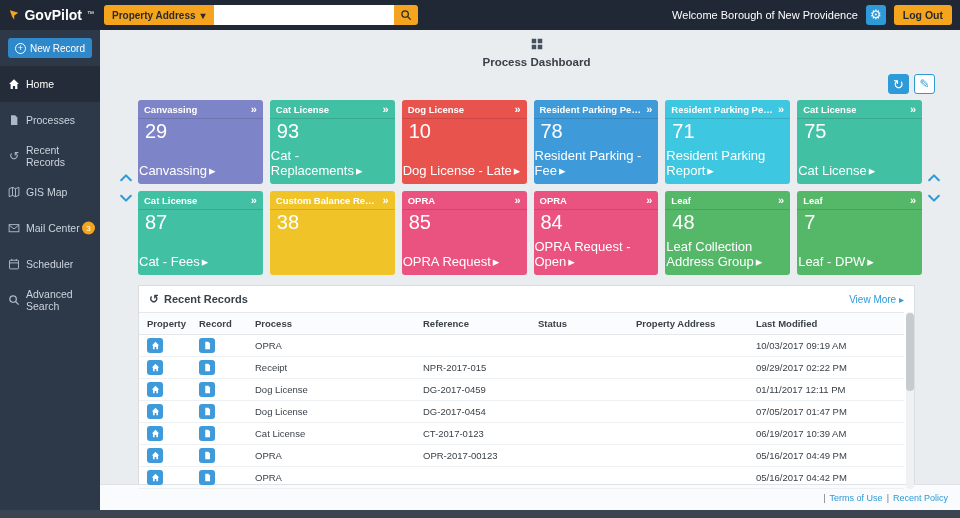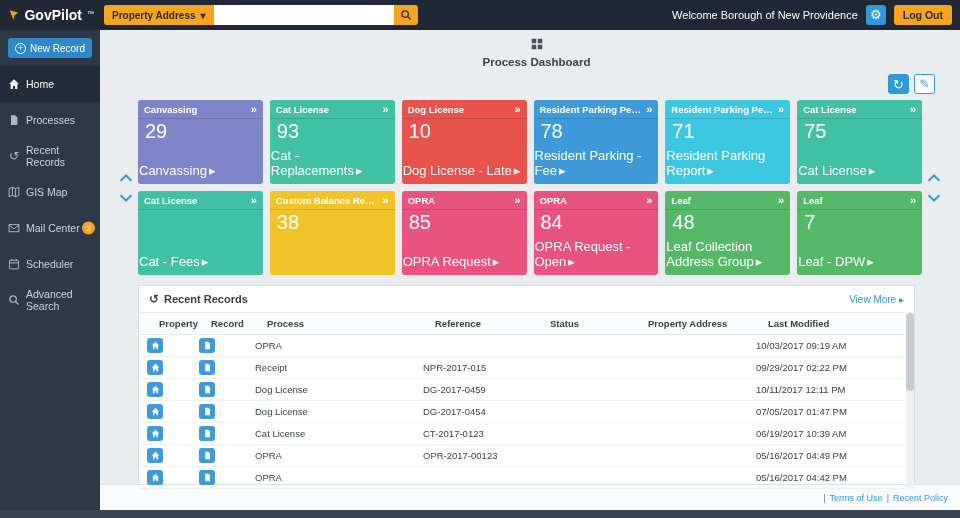--- a/index.html
+++ b/index.html
@@ -54,21 +54,21 @@
   .card-link { margin-top:auto; padding:0 1px 5px; font-size:13px; line-height:1.2; }
   .card-link .caret { margin-left:2px; }
 
   
   .recent-panel { flex:1; margin:10px 45px 0 38px; background:#fff; border:1px solid #d9dee2; border-bottom:none; display:flex; flex-direction:column; min-height:0; }
   .recent-header { display:flex; align-items:center; gap:5px; padding:6px 10px; font-size:11px; font-weight:bold; color:#3a4149; }
   .recent-header .hist { font-size:12px; }
   .view-more { margin-left:auto; color:#2e9ad8; font-size:10px; font-weight:normal; cursor:pointer; text-decoration:none; }
   .table-wrap { position:relative; padding-right:10px; }
   table { width:100%; border-collapse:collapse; font-size:9.5px; color:#3a4149; table-layout:fixed; }
-  thead th { text-align:left; font-weight:bold; padding:5px 20px; background:#fbfcfd; border-top:1px solid #e4e8eb; border-bottom:1px solid #e4e8eb; font-size:9.5px; }
+  thead th { text-align:left; font-weight:bold; padding:5px 8px; background:#fbfcfd; border-top:1px solid #e4e8eb; border-bottom:1px solid #e4e8eb; font-size:9.5px; }
   tbody td { padding:3px 8px; border-bottom:1px solid #eef1f3; height:21px; vertical-align:middle; white-space:nowrap; overflow:hidden; }
   .cell-icon-btn { width:16px; height:15px; background:#3e9ad9; border:none; border-radius:3px; color:#fff; display:flex; align-items:center; justify-content:center; cursor:pointer; padding:0; }
   .vscroll { position:absolute; right:0; top:0; bottom:0; width:8px; background:#f0f1f3; border-radius:4px; cursor:pointer; }
   .vscroll-thumb { position:absolute; top:1px; left:0; width:8px; height:44%; background:#c6cbd0; border-radius:4px; cursor:grab; }
 
   
   .footer { height:26px; background:#fafbfc; border-top:1px solid #dfe3e6; display:flex; align-items:center; justify-content:flex-end; gap:4px; padding:0 12px; font-size:9px; color:#6e7780; }
   .footer a { color:#2e9ad8; text-decoration:none; cursor:pointer; }
 
   .bottom-strip { height:8px; background:#3b4450; width:100%; }
@@ -280,20 +280,21 @@
             </div>
           <div class="card-count">75</div>
           <div class="card-link"><span>Cat License</span><span class="caret">▸</span></div>
         </div>
 
         <div class="card" style="background: rgb(65, 192, 163);">
           <div class="card-header">
               <span class="title">Cat License</span>
               <span class="dbl">»</span>
             </div>
+          <div class="card-count">87</div>
           <div class="card-link"><span>Cat - Fees</span><span class="caret">▸</span></div>
         </div>
 
         <div class="card" style="background: rgb(240, 196, 41);">
           <div class="card-header">
               <span class="title">Custom Balance Report</span>
               <span class="dbl">»</span>
             </div>
           <div class="card-count">38</div>
         </div>
@@ -432,21 +433,21 @@
                   <button class="cell-icon-btn">
                     <svg class="ic" width="9" height="9">
                       <use href="#i-file"></use>
                     </svg>
                   </button>
                 </td>
               <td>Dog License</td>
               <td>DG-2017-0459</td>
               <td></td>
               <td></td>
-              <td>10/11/2017 12:11 PM</td>
+              <td>01/11/2017 12:11 PM</td>
             </tr>
             <tr>
               <td>
                   <button class="cell-icon-btn">
                     <svg class="ic" width="9" height="9">
                       <use href="#i-home"></use>
                     </svg>
                   </button>
                 </td>
               <td>

